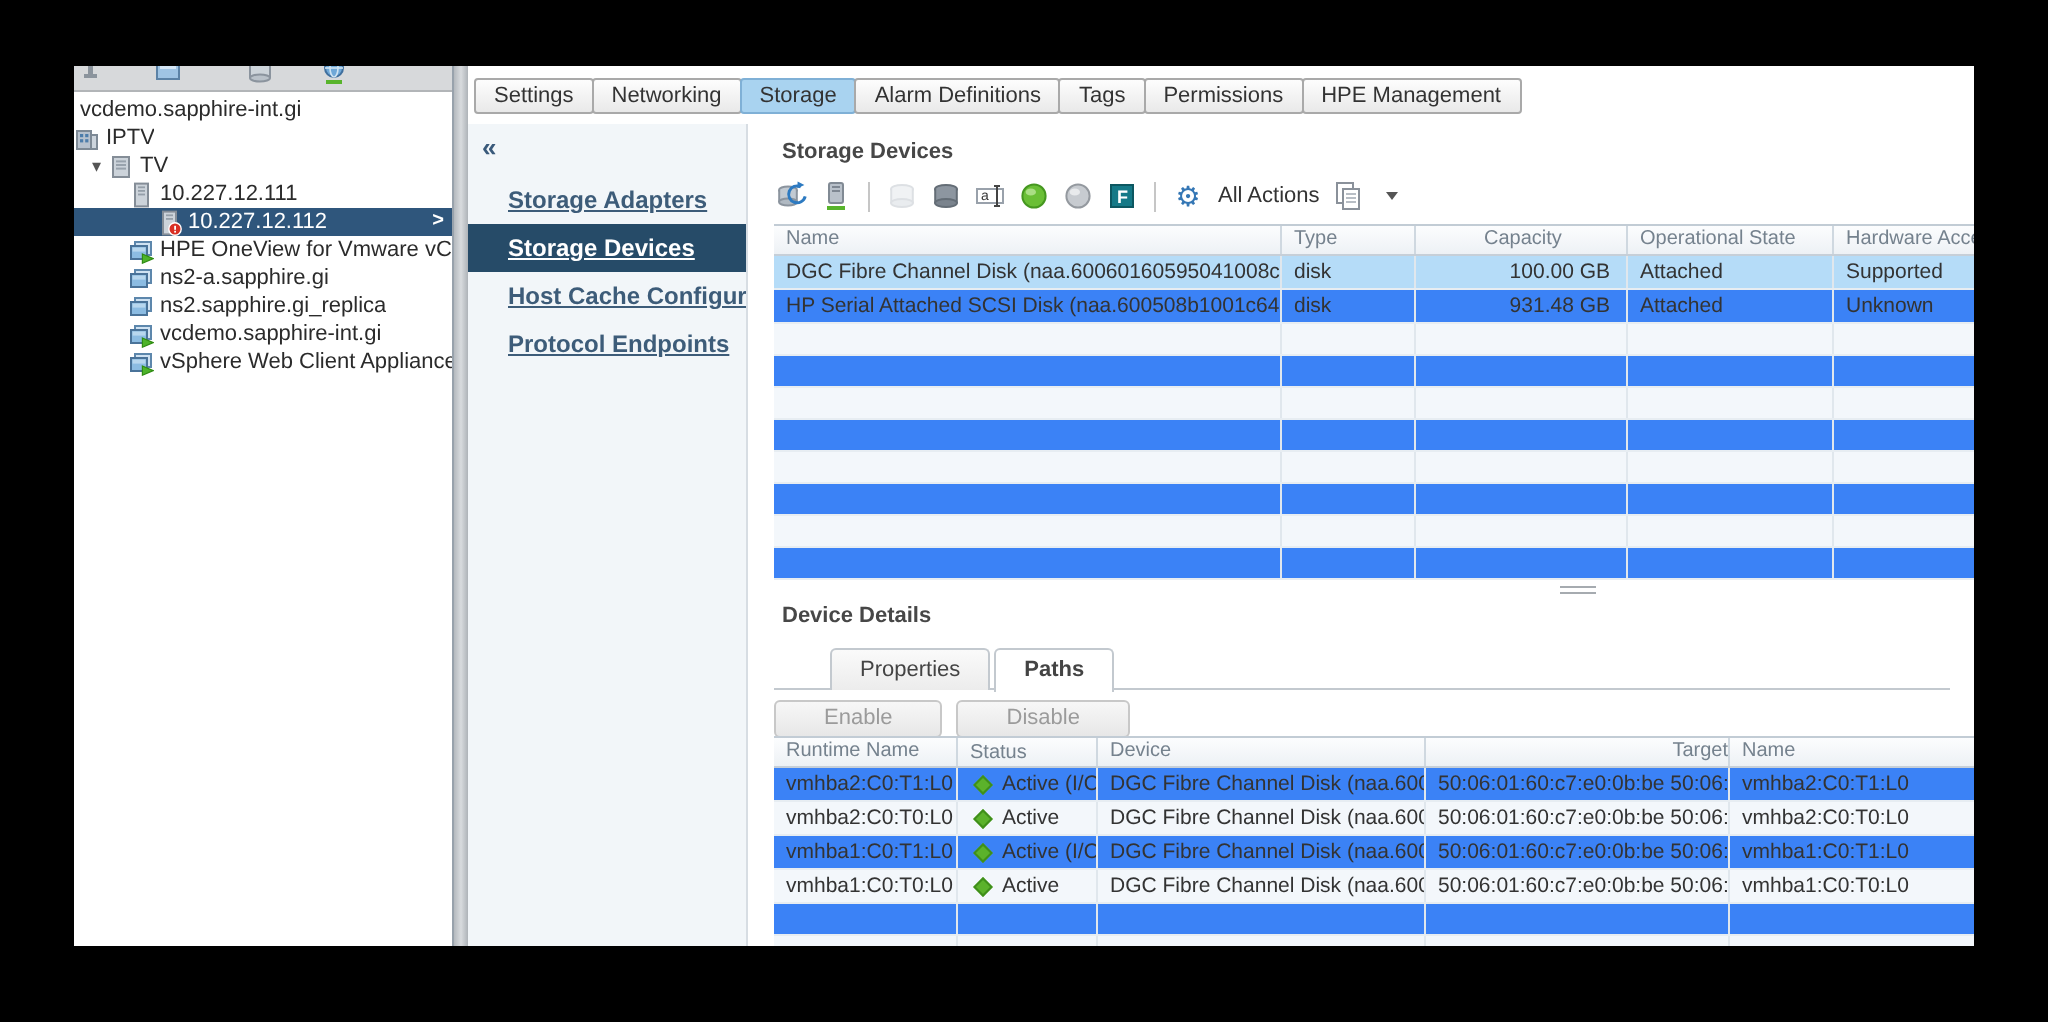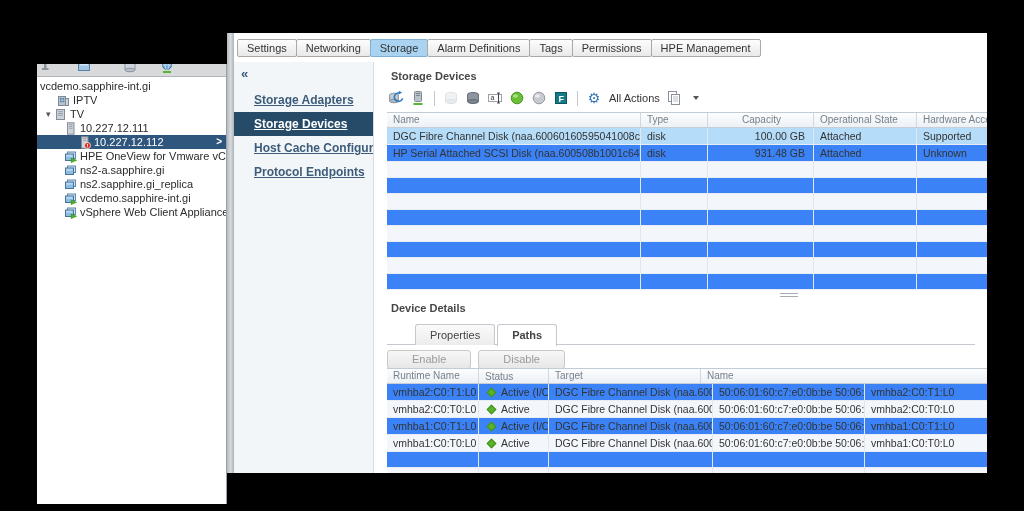--- a/index.html
+++ b/index.html
@@ -2,21 +2,21 @@
 <html style="--tree_selected: #2f567c; --sidebar_selected: #264b68; --tab_active: #a9d3f0; --row_selected: #b5dcf8; --status_green: #5bb22b; --flash_teal: #157987; --accent_blue: #3577b5;"><head>
 <meta charset="utf-8">
 <style>
   html,body{margin:0;padding:0;background:#000;}
   *{box-sizing:border-box;}
   .stage{position:relative;width:1024px;height:511px;background:#000;overflow:hidden;
          font-family:"Liberation Sans",sans-serif;-webkit-font-smoothing:antialiased;}
 
   
   .left-panel{position:absolute;left:37px;top:33px;width:190px;height:440px;background:#fff;
-              border-right:1px solid #98a2ac;margin-top:31px;}
+              border-right:1px solid #98a2ac;}
   .nav-strip{position:relative;height:13px;background:#d7d9db;border-bottom:1px solid #b2b5b8;overflow:hidden;}
   .nav-strip .nicon{position:absolute;top:-6px;width:14px;height:16px;}
   .tree{padding-top:2px;}
   .tree-row{position:relative;height:14px;line-height:14px;font-size:11px;color:#2b2b2b;
             display:flex;align-items:center;white-space:nowrap;overflow:hidden;}
   .tree-row.selected{background:var(--tree_selected,#2f567c);color:#fff;}
   .expander{font-size:9px;color:#555;width:8px;flex:none;}
   .ticon{width:14px;height:13px;flex:none;margin-right:2px;display:inline-flex;align-items:center;}
   .tlabel{overflow:hidden;}
   .tchev{position:absolute;right:4px;top:0;color:#fff;font-weight:bold;font-size:10px;}
@@ -63,21 +63,21 @@
   .trow{display:flex;height:17px;line-height:16px;border-bottom:1px solid #e7edf2;}
   .trow.filler{height:16px;}
   .trow.selected{background:var(--row_selected,#b5dcf8);}
   .trow.shade{background:#f3f7fb;}
   .cell{padding:0 0 0 6px;border-right:1px solid #e0e7ed;overflow:hidden;white-space:nowrap;}
   .cell:last-child{border-right:none;}
   .cell.right{text-align:right;padding-right:8px;padding-left:0;}
   .dc0{width:254px;flex:none;} .dc1{width:67px;flex:none;} .dc2{width:78px;flex:none;margin-left:28px;}
   .dc3{width:103px;flex:none;} .dc4{flex:1;}
   .pc0{width:92px;flex:none;} .pc1{width:70px;flex:none;display:flex;align-items:center;}
-  .pc2{width:164px;flex:none;} .pc3{width:152px;flex:none;} .pc4{flex:1;}
+  .pc2{width:164px;flex:none;} .pc3{width:152px;flex:none;text-align:right;} .pc4{flex:1;}
   .diamond{width:7px;height:7px;background:var(--status_green,#5bb22b);border:1px solid #3f8f1a;
            transform:rotate(45deg);display:inline-block;margin:0 6px 0 3px;flex:none;}
 
   .splitter{position:absolute;top:231px;left:405px;width:18px;height:5px;}
   .splitter .grip{display:block;height:5px;
       background:repeating-linear-gradient(180deg,#a6abb0 0 1px,transparent 1px 3px);}
 
   .dd-title{position:absolute;top:240px;left:16px;font-size:11px;font-weight:bold;color:#474747;}
   .subtabs{position:absolute;top:261px;left:12px;right:12px;height:22px;border-bottom:1px solid #c3c9cf;padding-left:28px;}
   .subtab{display:inline-block;height:21px;line-height:20px;padding:0 14px;margin-right:2px;
@@ -114,21 +114,21 @@
             <circle cx="7" cy="7" r="4.5" fill="#6fa8d8" stroke="#3f6f9e"></circle>
             <ellipse cx="7" cy="7" rx="2" ry="4.5" fill="none" stroke="#cfe3f2" stroke-width="0.8"></ellipse>
             <line x1="2.5" y1="7" x2="11.5" y2="7" stroke="#cfe3f2" stroke-width="0.8"></line>
             <rect x="3" y="13" width="8" height="2" fill="#58b42c"></rect>
           </svg></span>
       </div>
     <div class="tree">
         <div class="tree-row" style="padding-left: 3px;">
           <span class="tlabel">vcdemo.sapphire-int.gi</span>
         </div>
-        <div class="tree-row" style="padding-left: 20px;">
+        <div class="tree-row" style="padding-left: 0;">
           <span class="ticon">
             <svg width="13" height="13">
               <rect x="1.5" y="2.5" width="7" height="9" fill="#b7c2cf" stroke="#7e8a96"></rect>
               <rect x="8.5" y="4.5" width="3" height="7" fill="#cdd5dd" stroke="#7e8a96"></rect>
               <rect x="3" y="4" width="1.6" height="1.6" fill="#4d7dab"></rect>
               <rect x="5.6" y="4" width="1.6" height="1.6" fill="#4d7dab"></rect>
               <rect x="3" y="6.6" width="1.6" height="1.6" fill="#4d7dab"></rect>
               <rect x="5.6" y="6.6" width="1.6" height="1.6" fill="#4d7dab"></rect>
             </svg>
           </span>
@@ -429,20 +429,21 @@
 
       <div class="btn-row">
         <div class="btn">Enable</div>
         <div class="btn">Disable</div>
       </div>
 
       <div class="grid paths-grid">
         <div class="hrow" id="path-head">
             <div class="hcell pc0">Runtime Name</div>
             <div class="hcell pc1">Status</div>
+            <div class="hcell pc2">Device</div>
             <div class="hcell pc3">Target</div>
             <div class="hcell pc4">Name</div>
           </div>
         <div id="path-rows">
             <div class="trow">
               <div class="cell pc0">vmhba2:C0:T1:L0</div>
               <div class="cell pc1">
                 <span class="diamond"></span>
                 <span>Active (I/O)</span>
               </div>

